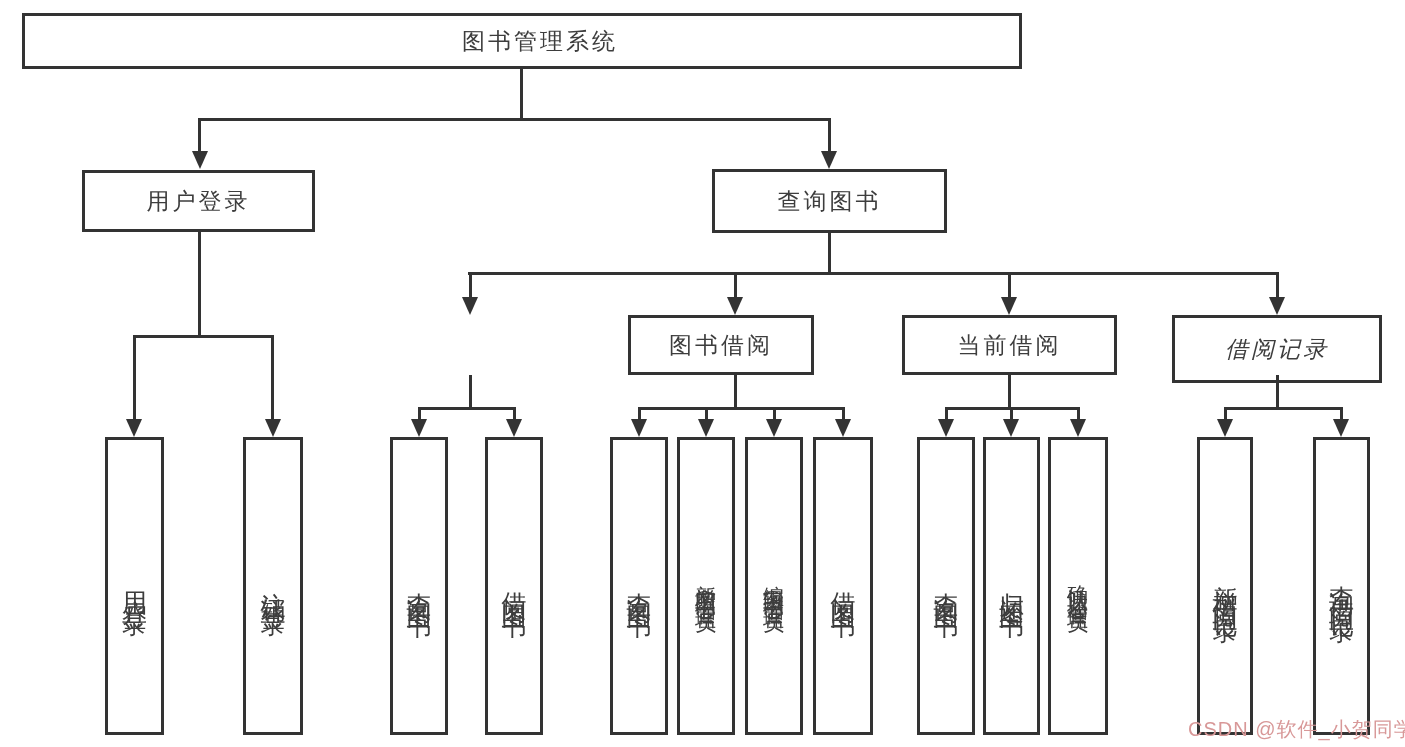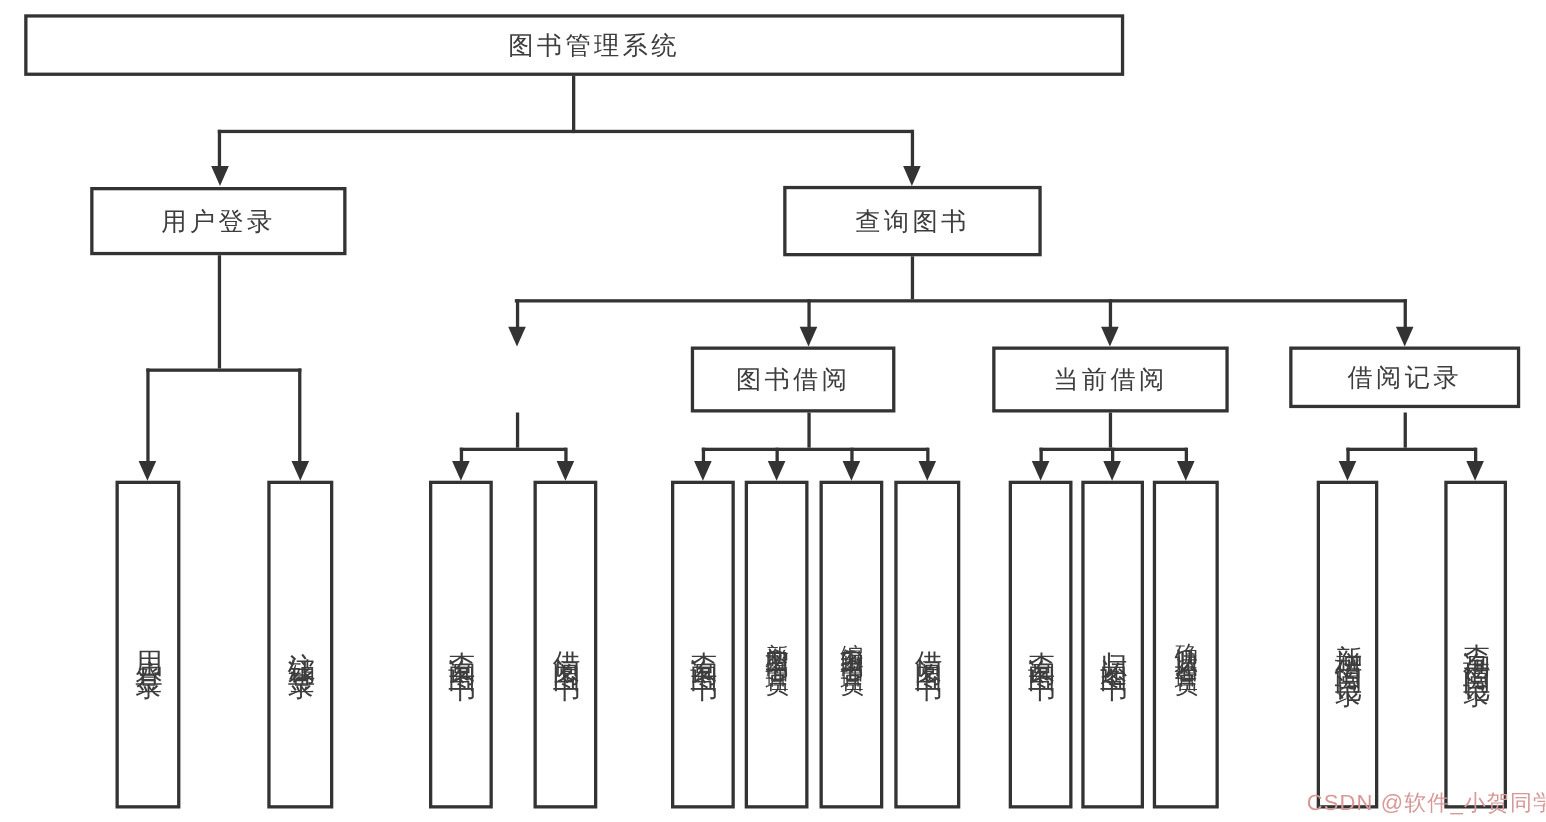--- a/index.html
+++ b/index.html
@@ -56,21 +56,21 @@
   <div class="box hbox" style="left:712px;top:169px;width:235px;height:64px;">
     <span>查询图书</span>
   </div>
 
   <div class="box hbox" style="left:628px;top:315px;width:186px;height:60px;">
     <span>图书借阅</span>
   </div>
   <div class="box hbox" style="left:902px;top:315px;width:215px;height:60px;">
     <span>当前借阅</span>
   </div>
-  <div class="box hbox" style="left:1172px;top:315px;width:210px;height:56px;">
+  <div class="box hbox" style="left:1172px;top:315px;width:210px;height:68px;font-style:italic;">
     <span>借阅记录</span>
   </div>
 
   <div class="box vbox" style="left:105px;top:437px;width:59px;height:298px;">
     <span>用户登录</span>
   </div>
   <div class="box vbox" style="left:243px;top:437px;width:60px;height:298px;">
     <span>注销登录</span>
   </div>
 

